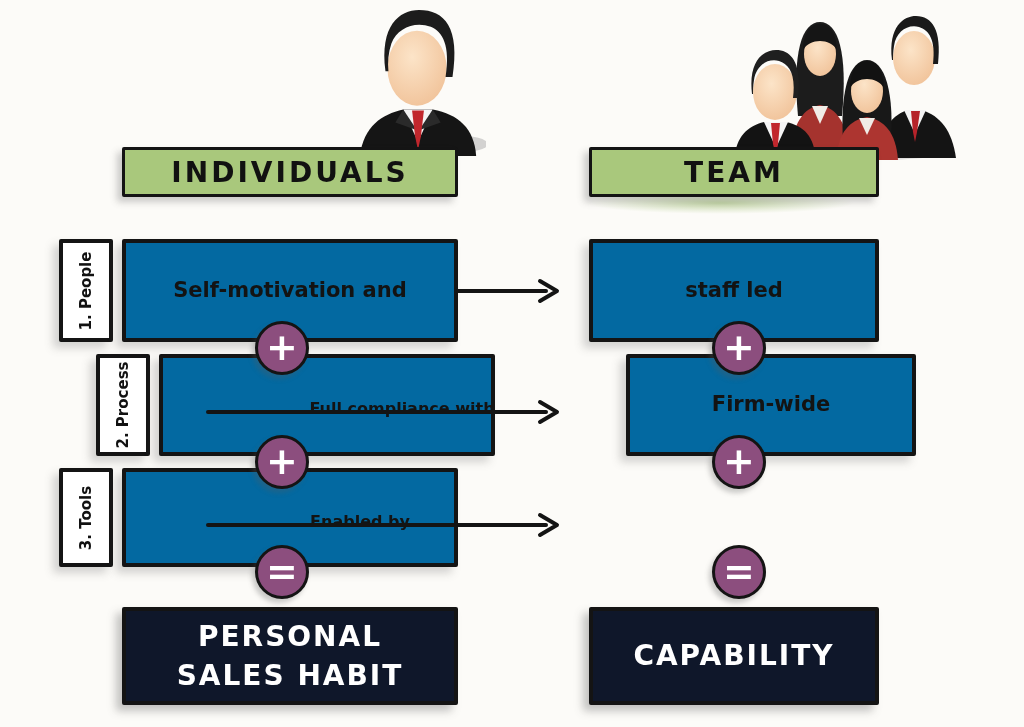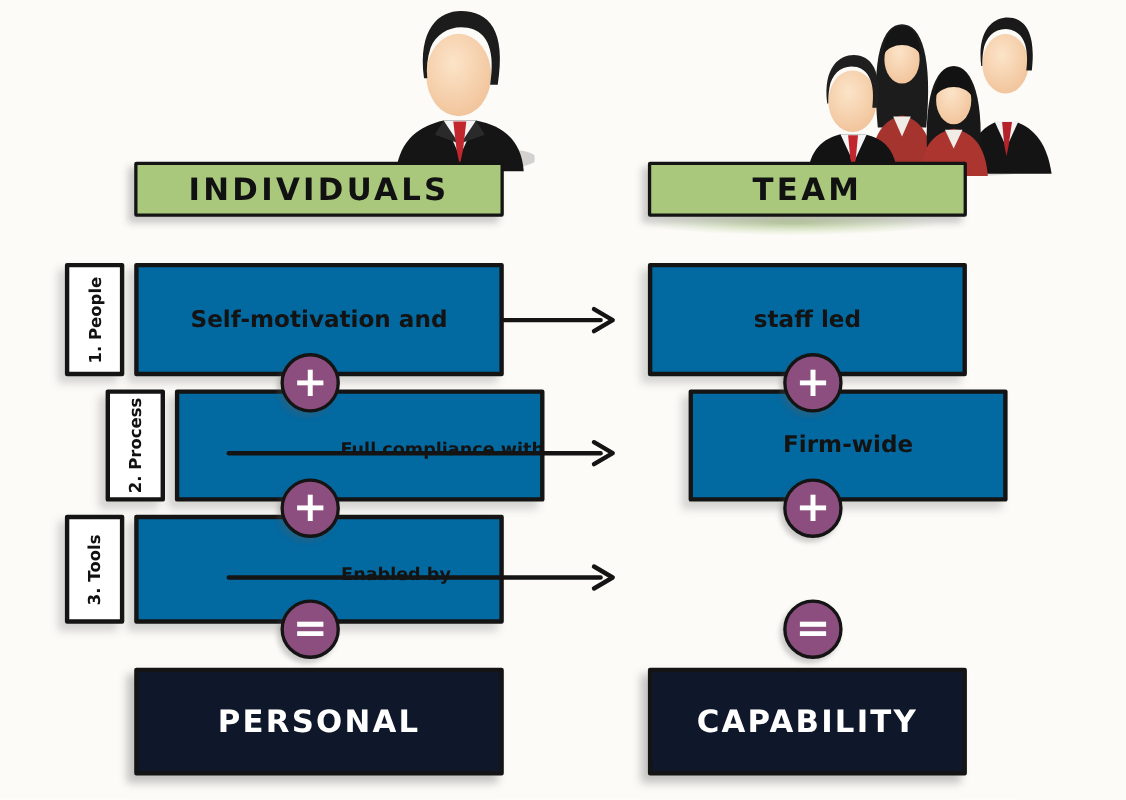--- a/index.html
+++ b/index.html
@@ -197,18 +197,19 @@
 
   <div class="op c-left cy1">+</div>
   <div class="op c-right cy1">+</div>
   <div class="op c-left cy2">+</div>
   <div class="op c-right cy2">+</div>
   <div class="op c-left cy3">=</div>
   <div class="op c-right cy3">=</div>
 
   <div class="result col-left">
     <span class="ln">PERSONAL</span>
+    <span class="ln">SALES HABIT</span>
   </div>
   <div class="result col-right">
     <span class="ln">CAPABILITY</span>
   </div>
 
 </div>
 
 </body></html>

